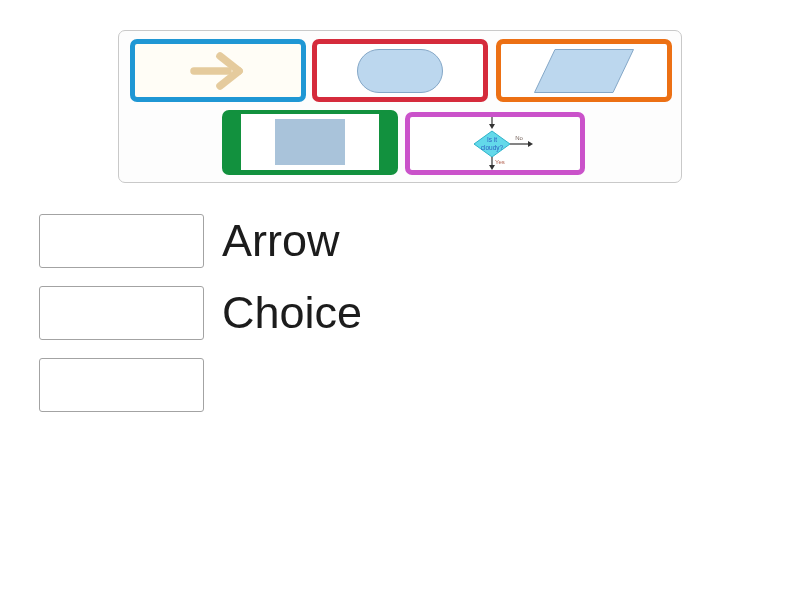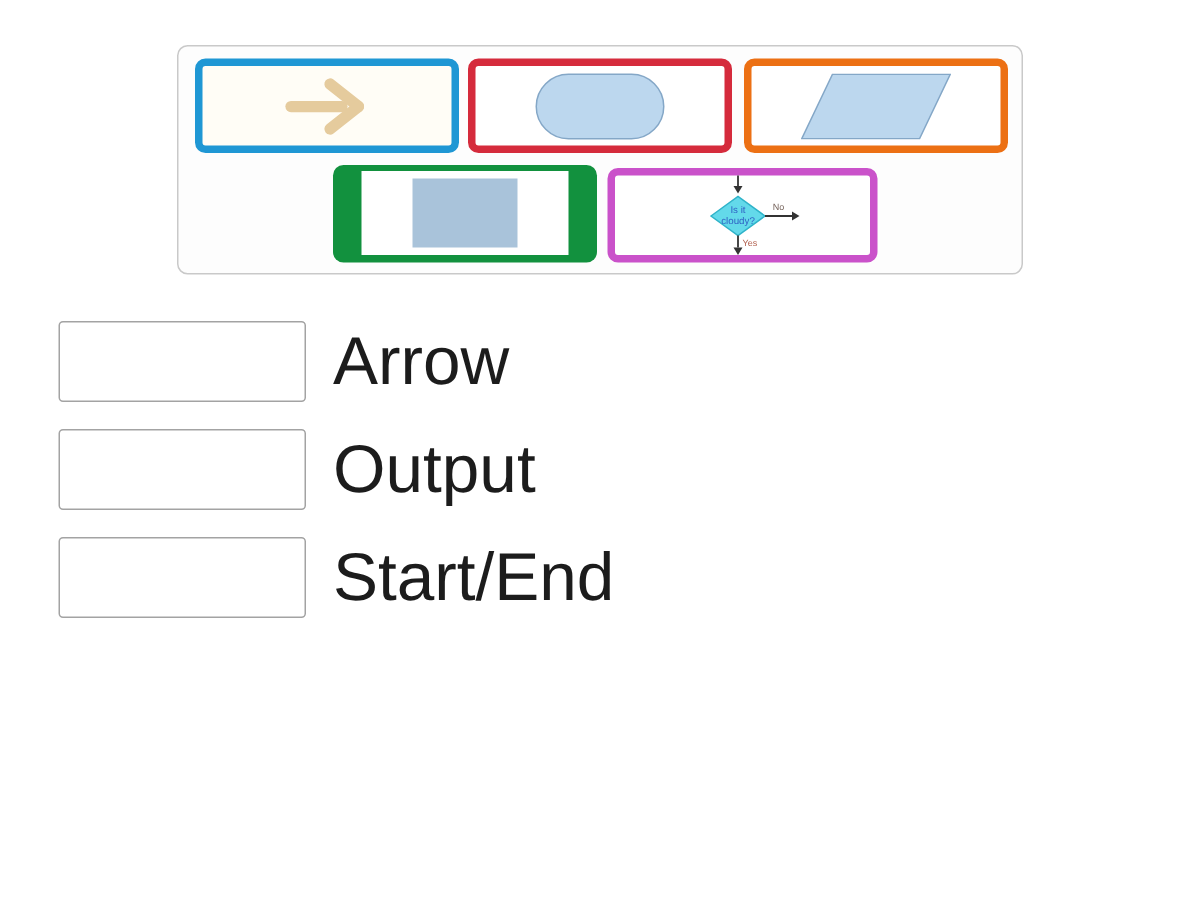--- a/index.html
+++ b/index.html
@@ -167,25 +167,24 @@
 
   <div class="answers">
 
     <div class="answer-row">
       <div class="drop-zone"></div>
       <div class="answer-label">Arrow</div>
     </div>
 
     <div class="answer-row">
       <div class="drop-zone"></div>
-      <div class="answer-label">Output</div>
+      <div class="answer-label">Choice</div>
     </div>
 
 
 
     <div class="answer-row">
       <div class="drop-zone"></div>
-      <div class="answer-label">Start/End</div>
     </div>
 
   </div>
 
 </div>
 
 </body></html>

